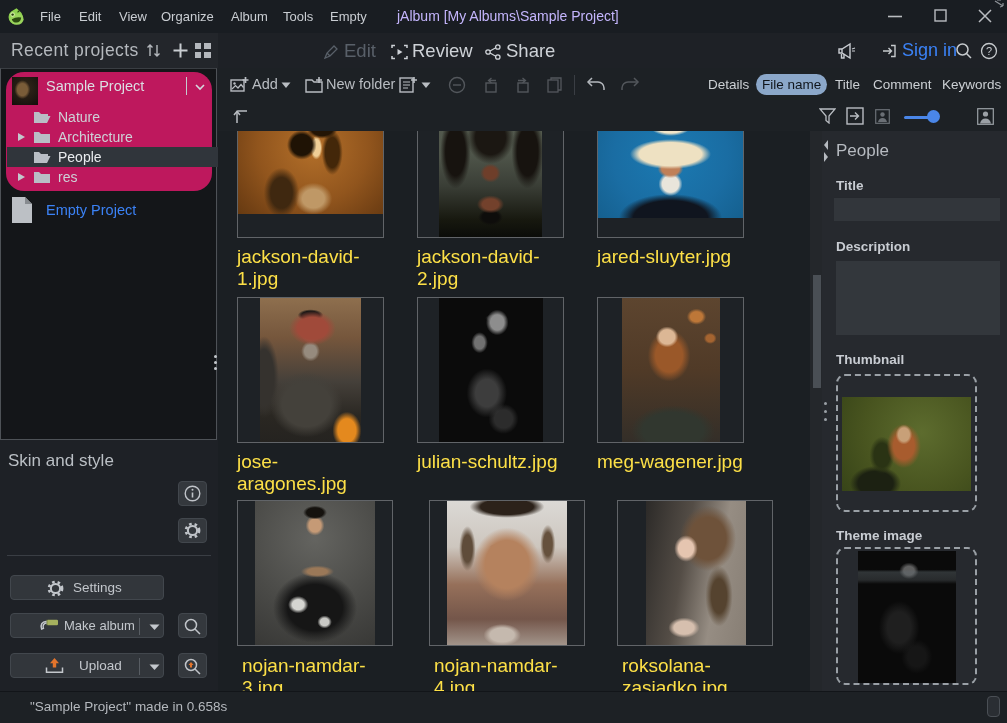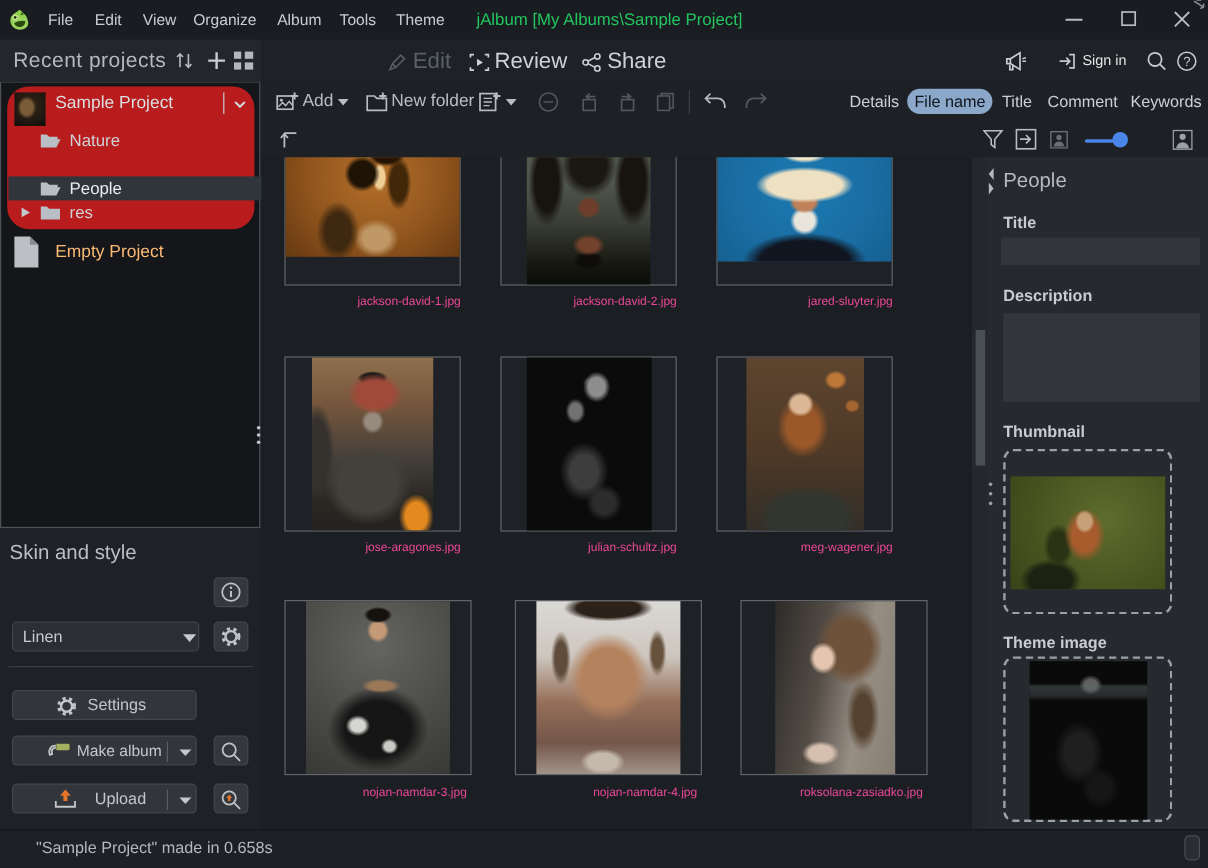--- a/index.html
+++ b/index.html
@@ -3,49 +3,49 @@
 <meta charset="utf-8">
 <style>
 * { margin:0; padding:0; box-sizing:border-box; }
 html,body { width:1007px; height:723px; background:#1d2125; font-family:"Liberation Sans", sans-serif; overflow:hidden; }
 #win { position:absolute; left:0; top:0; width:1007px; height:723px; background:#1b1f23; }
 .abs { position:absolute; }
 
 
 #titlebar { position:absolute; left:0; top:0; width:1007px; height:33px; background:#191d22; color:#c9cdd2; }
 #titlebar .menu { position:absolute; top:0; height:33px; line-height:33px; font-size:13px; }
-#title-text { position:absolute; top:0; height:33px; line-height:33px; font-size:14px; color:#22c55e; left:397px; }
+#title-text { position:absolute; top:0; height:33px; line-height:33px; font-size:14px; color:#c4b5fd; left:397px; }
 .winbtn { position:absolute; top:0; height:33px; color:#b9bcc0; }
 
 
 #row2-left { position:absolute; left:0; top:33px; width:218px; height:35px; background:#23262b; }
 #row2-right { position:absolute; left:218px; top:33px; width:789px; height:35px; background:#1e2126; }
 #recent { position:absolute; left:11px; top:0; height:35px; line-height:34px; font-size:17.5px; letter-spacing:0.4px; color:#b4b8bd; }
 .tab { position:absolute; top:1px; height:34px; line-height:33px; font-size:18.5px; color:#ced2d7; }
 #tab-explore { left:3px; width:94px; background:#5b7da1; color:#eef1f5; }
 
 
 #sidebar { position:absolute; left:0; top:68px; width:218px; height:623px; background:#1e2126; }
-#treepanel { position:absolute; left:6px; top:4px; width:206px; height:119px; background:#b91c1c; border-radius:18px; }
+#treepanel { position:absolute; left:6px; top:4px; width:206px; height:119px; background:#be185d; border-radius:18px; }
 .trow { position:absolute; left:1px; width:224px; height:20px; line-height:20px; color:#ced2d7; font-size:14px; }
 .sdrop { position:absolute; left:10px; width:156px; height:25px; background:#2b2f34; border:1px solid #40454b; border-radius:4px; color:#c6cacf; font-size:13.5px; }
 .sqbtn { position:absolute; left:178px; width:29px; height:25px; background:#34383d; border:1px solid #42474d; border-radius:4px; }
 .sbtn { position:absolute; left:10px; width:154px; height:25px; background:#32363b; border:1px solid #42474d; border-radius:4px; color:#c3c7cc; font-size:13.5px; }
 
 
 #toolbar { position:absolute; left:218px; top:68px; width:789px; height:33px; background:#1d2125; color:#b9bdc2; }
 #pathrow { position:absolute; left:218px; top:101px; width:789px; height:30px; background:#1d2125; }
 #pathfield { position:absolute; left:41px; top:3px; width:546px; height:25px; background:#1d2126; border:1px solid #3c4147; color:#c0c4c9; font-size:13.5px; line-height:23px; padding-left:8px; }
 .pill { position:absolute; top:6px; height:21px; border-radius:11px; background:#8ba7c9; color:#10151c; font-size:13.5px; line-height:21px; padding:0 6px; }
 .ttxt { position:absolute; top:0; height:33px; line-height:33px; font-size:13.5px; color:#ccd0d4; }
 
 
 #grid { position:absolute; left:218px; top:131px; width:592px; height:560px; background:#1b1f23; overflow:hidden; }
 .cell { position:absolute; border:1px solid #616468; background:#1e2226; }
-.clabel { position:absolute; font-size:10px; color:#ec4899; text-align:right; }
+.clabel { position:absolute; font-size:19px; color:#fde047; text-align:left; }
 .photo { position:absolute; }
 
 
 #rpanel { position:absolute; left:810px; top:131px; width:197px; height:560px; background:#26292e; }
 #rpanel .lab { position:absolute; left:26px; font-size:13.5px; font-weight:bold; color:#c8ccd2; }
 #vscroll { position:absolute; left:0px; top:0px; width:12px; height:560px; background:#24272b; }
 #vthumb { position:absolute; left:3px; top:144px; width:8px; height:113px; background:#4a4f55; }
 
 
 #statusbar { position:absolute; left:0; top:691px; width:1007px; height:32px; background:#1d2125; border-top:1px solid #121519; color:#b4b8bd; font-size:13.5px; line-height:30px; }
@@ -63,21 +63,21 @@
     <circle cx="4.6" cy="7.6" r="1.2" fill="#26400f"></circle>
     <path d="M10.3 3.2 l1.4 1.8 -2.6 0.4 z" fill="#26400f"></path>
     <path d="M3.8 12.2 q4.6 -2.6 9.4 -1.6 q-0.6 5 -4.8 5 q-3.6 0 -4.6 -3.4 z" fill="#2c4a10"></path>
   </svg>
   <div class="menu" style="left:40px">File</div>
   <div class="menu" style="left:79px">Edit</div>
   <div class="menu" style="left:119px">View</div>
   <div class="menu" style="left:161px">Organize</div>
   <div class="menu" style="left:231px">Album</div>
   <div class="menu" style="left:283px">Tools</div>
-  <div class="menu" style="left:330px">Theme</div>
+  <div class="menu" style="left:330px">Empty</div>
   <div id="title-text">jAlbum [My Albums\Sample Project]</div>
   <svg class="winbtn" style="left:886px;top:0" width="18" height="33">
         <path d="M2 16.5 h14" stroke="#b9bcc0" stroke-width="1.6"></path>
       </svg>
   <svg class="winbtn" style="left:932px;top:0" width="18" height="33">
         <rect x="3" y="10" width="11" height="11" fill="none" stroke="#b9bcc0" stroke-width="1.4"></rect>
       </svg>
   <svg class="winbtn" style="left:976px;top:0" width="18" height="33">
         <path d="M3 10 L15 22 M15 10 L3 22" stroke="#b9bcc0" stroke-width="1.5"></path>
       </svg>
@@ -124,21 +124,21 @@
   </div>
   <svg class="abs" style="left:619px;top:9px" width="19" height="18" viewBox="0 0 19 18">
     <path d="M2 7 h3 l8-5 v14 l-8-5 h-3 z M5 7 v4" stroke="#c9cdd2" stroke-width="1.4" fill="none"></path>
     <path d="M4.5 12 v4 h2.5 v-4" stroke="#c9cdd2" stroke-width="1.4" fill="none"></path>
     <path d="M15 7 l3-1 M15 9 h3" stroke="#c9cdd2" stroke-width="1.2" fill="none"></path>
   </svg>
   <svg class="abs" style="left:664px;top:10px" width="16" height="16" viewBox="0 0 16 16">
     <path d="M1 8 h8 M6.5 5 L9.5 8 L6.5 11" stroke="#c6cacd" stroke-width="1.4" fill="none"></path>
     <path d="M9 2.5 h4 v11 h-4" stroke="#c6cacd" stroke-width="1.4" fill="none"></path>
   </svg>
-  <div class="abs" style="left:684px;top:0;height:35px;line-height:34px;font-size:12px;color:#e5e5e5">Sign in</div>
+  <div class="abs" style="left:684px;top:0;height:35px;line-height:34px;font-size:18px;color:#3b82f6">Sign in</div>
   <svg class="abs" style="left:737px;top:9px" width="18" height="18" viewBox="0 0 18 18">
     <circle cx="7.5" cy="7.5" r="5.5" fill="none" stroke="#c6cacd" stroke-width="1.5"></circle>
     <path d="M11.5 11.5 L16 16" stroke="#c6cacd" stroke-width="1.5"></path>
   </svg>
   <svg class="abs" style="left:762px;top:9px" width="18" height="18" viewBox="0 0 18 18">
     <circle cx="9" cy="9" r="7.5" fill="none" stroke="#c6cacd" stroke-width="1.3"></circle>
     <text x="9" y="13" font-size="11" fill="#c6cacd" text-anchor="middle" font-family="Liberation Sans">?</text>
   </svg>
 </div>
 
@@ -154,20 +154,29 @@
     <div class="abs" style="left:180px;top:5px;width:1px;height:18px;background:#c6cacf"></div>
     <svg class="abs" style="left:188px;top:11px" width="12" height="8" viewBox="0 0 12 8">
           <path d="M2 2 L6 6 L10 2" stroke="#d5d9de" stroke-width="1.6" fill="none"></path>
         </svg>
     <div class="trow" style="top:35px">
       <svg class="abs" style="left:26px;top:3px" width="19" height="15" viewBox="0 0 19 15">
             <path d="M1 13 V2 h5 l2 2 h7 v2 M1 13 l3.5-7 h13 L14 13 z" fill="#b9bec5"></path>
           </svg>
       <span style="position:absolute;left:51px">Nature</span>
     </div>
+    <div class="trow" style="top:55px">
+      <svg class="abs" style="left:10px;top:5px" width="9" height="10" viewBox="0 0 9 10">
+            <path d="M1 1 L8 5 L1 9 Z" fill="#c3c8cd"></path>
+          </svg>
+      <svg class="abs" style="left:26px;top:3px" width="19" height="15" viewBox="0 0 19 15">
+            <path d="M1 13 V2 h5 l2 2 h9 v9 z" fill="#b9bec5"></path>
+          </svg>
+      <span style="position:absolute;left:51px">Architecture</span>
+    </div>
     <div class="trow" style="top:75px;background:#30353b;color:#e8ebee">
       <svg class="abs" style="left:26px;top:3px" width="19" height="15" viewBox="0 0 19 15">
             <path d="M1 13 V2 h5 l2 2 h7 v2 M1 13 l3.5-7 h13 L14 13 z" fill="#b9bec5"></path>
           </svg>
       <span style="position:absolute;left:51px">People</span>
     </div>
     <div class="trow" style="top:95px">
       <svg class="abs" style="left:10px;top:5px" width="9" height="10" viewBox="0 0 9 10">
             <path d="M1 1 L8 5 L1 9 Z" fill="#c3c8cd"></path>
           </svg>
@@ -175,38 +184,32 @@
             <path d="M1 13 V2 h5 l2 2 h9 v9 z" fill="#b9bec5"></path>
           </svg>
       <span style="position:absolute;left:51px">res</span>
     </div>
   </div>
   <div class="abs" style="left:10px;top:128px;width:200px;height:30px">
     <svg class="abs" style="left:0;top:0" width="24" height="28" viewBox="0 0 24 28">
       <path d="M2 1 h13 l7 7 v19 h-20 z" fill="#bcc0c5"></path>
       <path d="M15 1 l7 7 h-7 z" fill="#878b90"></path>
     </svg>
-    <span class="abs" style="left:36px;top:6px;font-size:14.5px;color:#fdba74">Empty Project</span>
+    <span class="abs" style="left:36px;top:6px;font-size:14.5px;color:#3b82f6">Empty Project</span>
   </div>
 
   <div class="abs" style="left:7px;right:7px;top:487px;border-top:1px solid #3a3e44"></div>
   <div class="abs" style="left:8px;top:383px;font-size:17px;color:#babfc4">Skin and style</div>
 
   <div class="sqbtn" style="top:413px">
     <svg class="abs" style="left:5px;top:3px" width="17" height="17" viewBox="0 0 17 17">
       <circle cx="8.5" cy="8.5" r="7.3" fill="none" stroke="#c0c4c9" stroke-width="1.4"></circle>
       <circle cx="8.5" cy="4.8" r="1" fill="#c0c4c9"></circle>
       <path d="M8.5 7.5 v5" stroke="#c0c4c9" stroke-width="1.6"></path>
     </svg>
-  </div>
-  <div class="sdrop" style="top:450px">
-        <span style="position:absolute;left:8px;line-height:23px">Linen</span>
-    <svg class="abs" style="left:141px;top:9px" width="12" height="8" viewBox="0 0 12 8">
-          <path d="M0.5 0.5 L6 7 L11.5 0.5 Z" fill="#c6cacf"></path>
-        </svg>
   </div>
   <div class="sqbtn" style="top:450px">
     <svg class="abs" style="left:5px;top:3px" width="17" height="17" viewBox="0 0 17 17">
       <circle cx="8.5" cy="8.5" r="6.6" fill="none" stroke="#c0c4c9" stroke-width="2.6" stroke-dasharray="2.6 2.9"></circle>
       <circle cx="8.5" cy="8.5" r="4.6" fill="none" stroke="#c0c4c9" stroke-width="2"></circle>
     </svg>
   </div>
 
   <div class="sbtn" style="top:507px;line-height:23px">
     <svg class="abs" style="left:36px;top:4px" width="17" height="17" viewBox="0 0 17 17">

